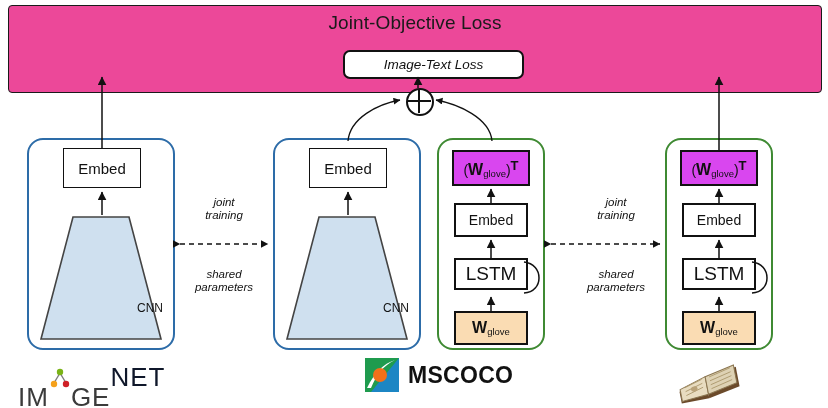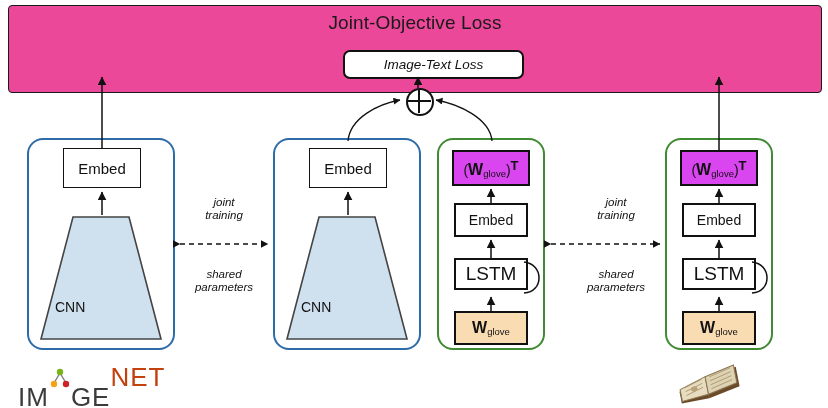--- a/index.html
+++ b/index.html
@@ -36,22 +36,22 @@
   .node{position:absolute;box-sizing:border-box;display:flex;
         align-items:center;justify-content:center;background:#fff;
         border:1.6px solid #111;font-size:15px;color:#111;}
 
   .embed1{left:63px;top:148px;width:78px;height:40px;}
   .embed2{left:309px;top:148px;width:78px;height:40px;}
 
   
   .cnn{position:absolute;width:124px;height:126px;}
   .cnn svg{display:block;}
-  .cnn-label{position:absolute;left:16px;right:0;bottom:26px;text-align:left;
-             font-size:14px;color:#111;}
+  .cnn-label{position:absolute;left:8px;right:0;bottom:26px;text-align:right;
+             font-size:12px;color:#111;}
   .cnn1{left:39px;top:215px;}
   .cnn2{left:285px;top:215px;}
 
   
   .tnode{position:absolute;box-sizing:border-box;display:flex;
          align-items:center;justify-content:center;
          border:2.1px solid #111;font-size:14px;color:#111;background:#fff;}
   .wT{width:78px;height:36px;background:#d946ef;}
   .temb{width:74px;height:34px;}
   .tlstm{width:74px;height:32px;font-size:19px;}
@@ -78,21 +78,21 @@
   .jt2-bot{left:569px;top:268px;width:94px;}
 
   svg.overlay{position:absolute;left:0;top:0;width:828px;height:408px;
               pointer-events:none;}
 
   
   .logo{position:absolute;}
   .imagenet{left:18px;top:362px;height:30px;display:flex;align-items:center;
             font-size:26px;letter-spacing:1px;font-weight:400;}
   .in-dark{color:#3b3b3b;margin-top:40px;}
-  .in-gray{color:#c2410c;}
+  .in-gray{color:#0f172a;}
   .in-tree{display:inline-block;width:20px;height:22px;position:relative;margin:0 1px;}
 
   .mscoco{left:365px;top:358px;display:flex;align-items:center;gap:9px;}
   .coco-mark{width:34px;height:34px;position:relative;overflow:hidden;}
   .coco-text{font-size:23px;font-weight:bold;color:#111;letter-spacing:.3px;}
 
   .book{left:672px;top:358px;width:74px;height:46px;}
 </style>
 </head>
 <body>
@@ -221,20 +221,31 @@
         <line x1="10" y1="5" x2="16" y2="15" stroke="#7c7c7c" stroke-width="1.4"></line>
         <circle cx="10" cy="4" r="3.2" fill="#7ab317"></circle>
         <circle cx="4" cy="16" r="3.2" fill="#f5a11b"></circle>
         <circle cx="16" cy="16" r="3.2" fill="#cf2027"></circle>
       </svg>
     </span>
     <span class="in-dark">GE</span>
     <span class="in-gray">NET</span>
   </div>
 
+  <div class="logo mscoco">
+    <span class="coco-mark">
+      <svg width="34" height="34" viewBox="0 0 34 34">
+        <rect x="0" y="0" width="34" height="34" fill="#1f9b4e"></rect>
+        <path d="M34,0 L34,34 L6,34 Z" fill="#1c86c4"></path>
+        <path d="M30,2 C18,8 12,16 6,30 L2,30 C10,14 18,6 30,2 Z" fill="#ffffff"></path>
+        <circle cx="15" cy="17" r="7" fill="#f2701a"></circle>
+      </svg>
+    </span>
+    <span class="coco-text">MSCOCO</span>
+  </div>
 
   <div class="logo book">
     <svg width="74" height="46" viewBox="0 0 74 46">
       <g transform="rotate(-11 37 23)">
         <path d="M6,28 L34,20 L34,40 L6,40 Z" fill="#6b4a2a"></path>
         <path d="M34,20 L66,14 L66,34 L34,40 Z" fill="#6b4a2a"></path>
         <path d="M7,26 L34,18 L34,36 L7,38 Z" fill="#e8dcc0" stroke="#8a7550" stroke-width="1"></path>
         <path d="M34,18 L64,12 L64,30 L34,36 Z" fill="#ded2b4" stroke="#8a7550" stroke-width="1"></path>
         <g stroke="#a89468" stroke-width="0.8">
           <line x1="12" y1="25" x2="30" y2="20"></line>

